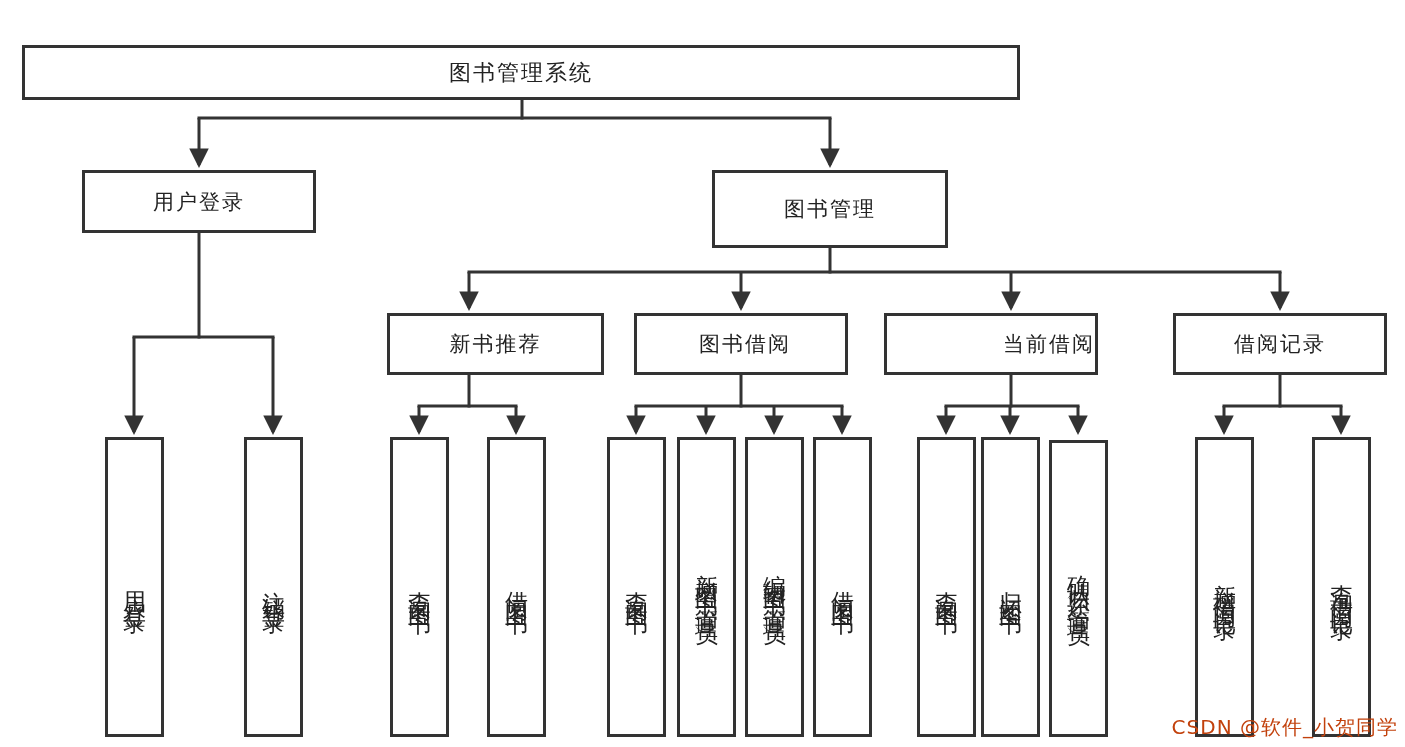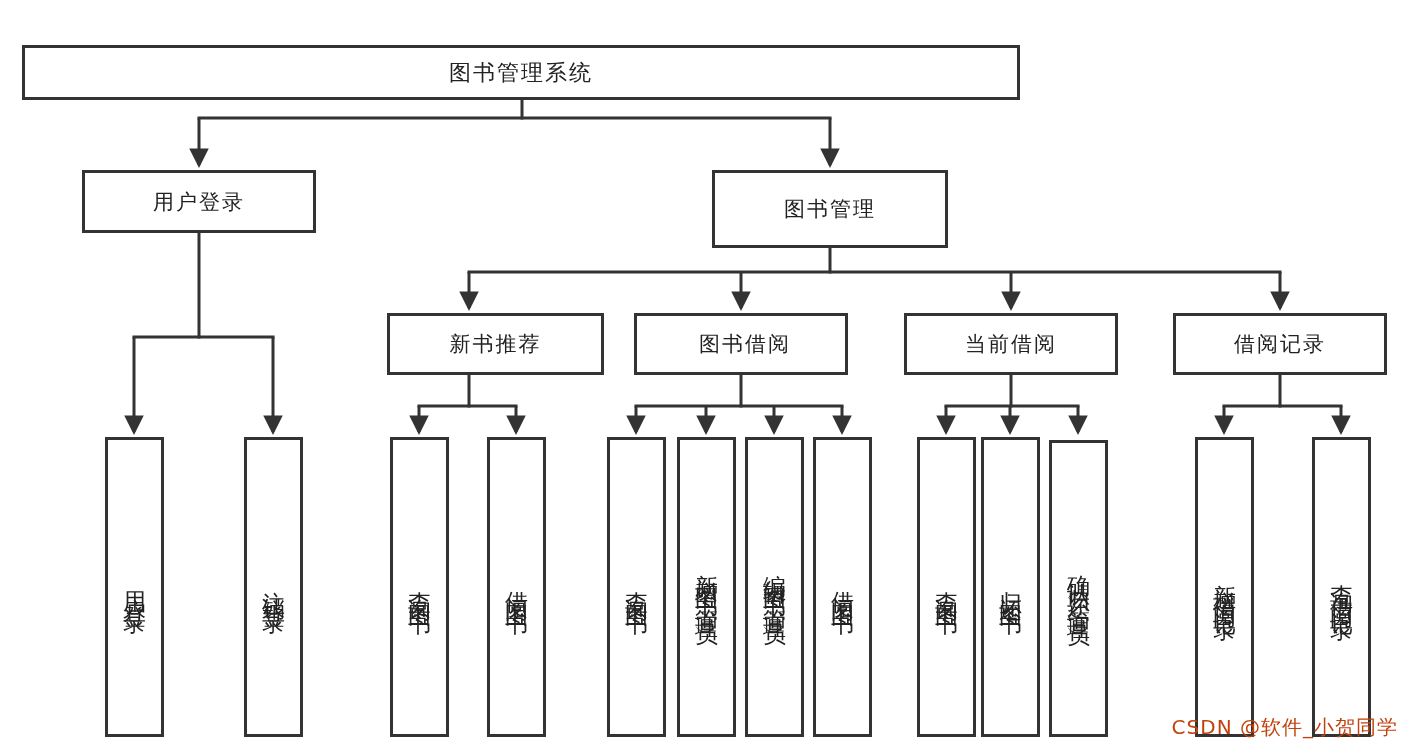--- a/index.html
+++ b/index.html
@@ -101,21 +101,21 @@
   <div class="box" style="left:712px;top:170px;width:236px;height:78px;">
     <span class="h-label">图书管理</span>
   </div>
 
   <div class="box" style="left:361px;top:313px;width:217px;height:62px;margin-left:26px;">
     <span class="h-label">新书推荐</span>
   </div>
   <div class="box" style="left:634px;top:313px;width:214px;height:62px;padding-left:8px;">
     <span class="h-label">图书借阅</span>
   </div>
-  <div class="box" style="left:904px;top:313px;width:214px;height:62px;">
+  <div class="box" style="left:884px;top:313px;width:214px;height:62px;justify-content:flex-end;">
     <span class="h-label">当前借阅</span>
   </div>
   <div class="box" style="left:1173px;top:313px;width:214px;height:62px;">
     <span class="h-label">借阅记录</span>
   </div>
 
   <div class="box leaf" style="left:105px;top:437px;width:59px;height:300px;">
     <span class="v-label">用户登录</span>
   </div>
   <div class="box leaf" style="left:244px;top:437px;width:59px;height:300px;">

